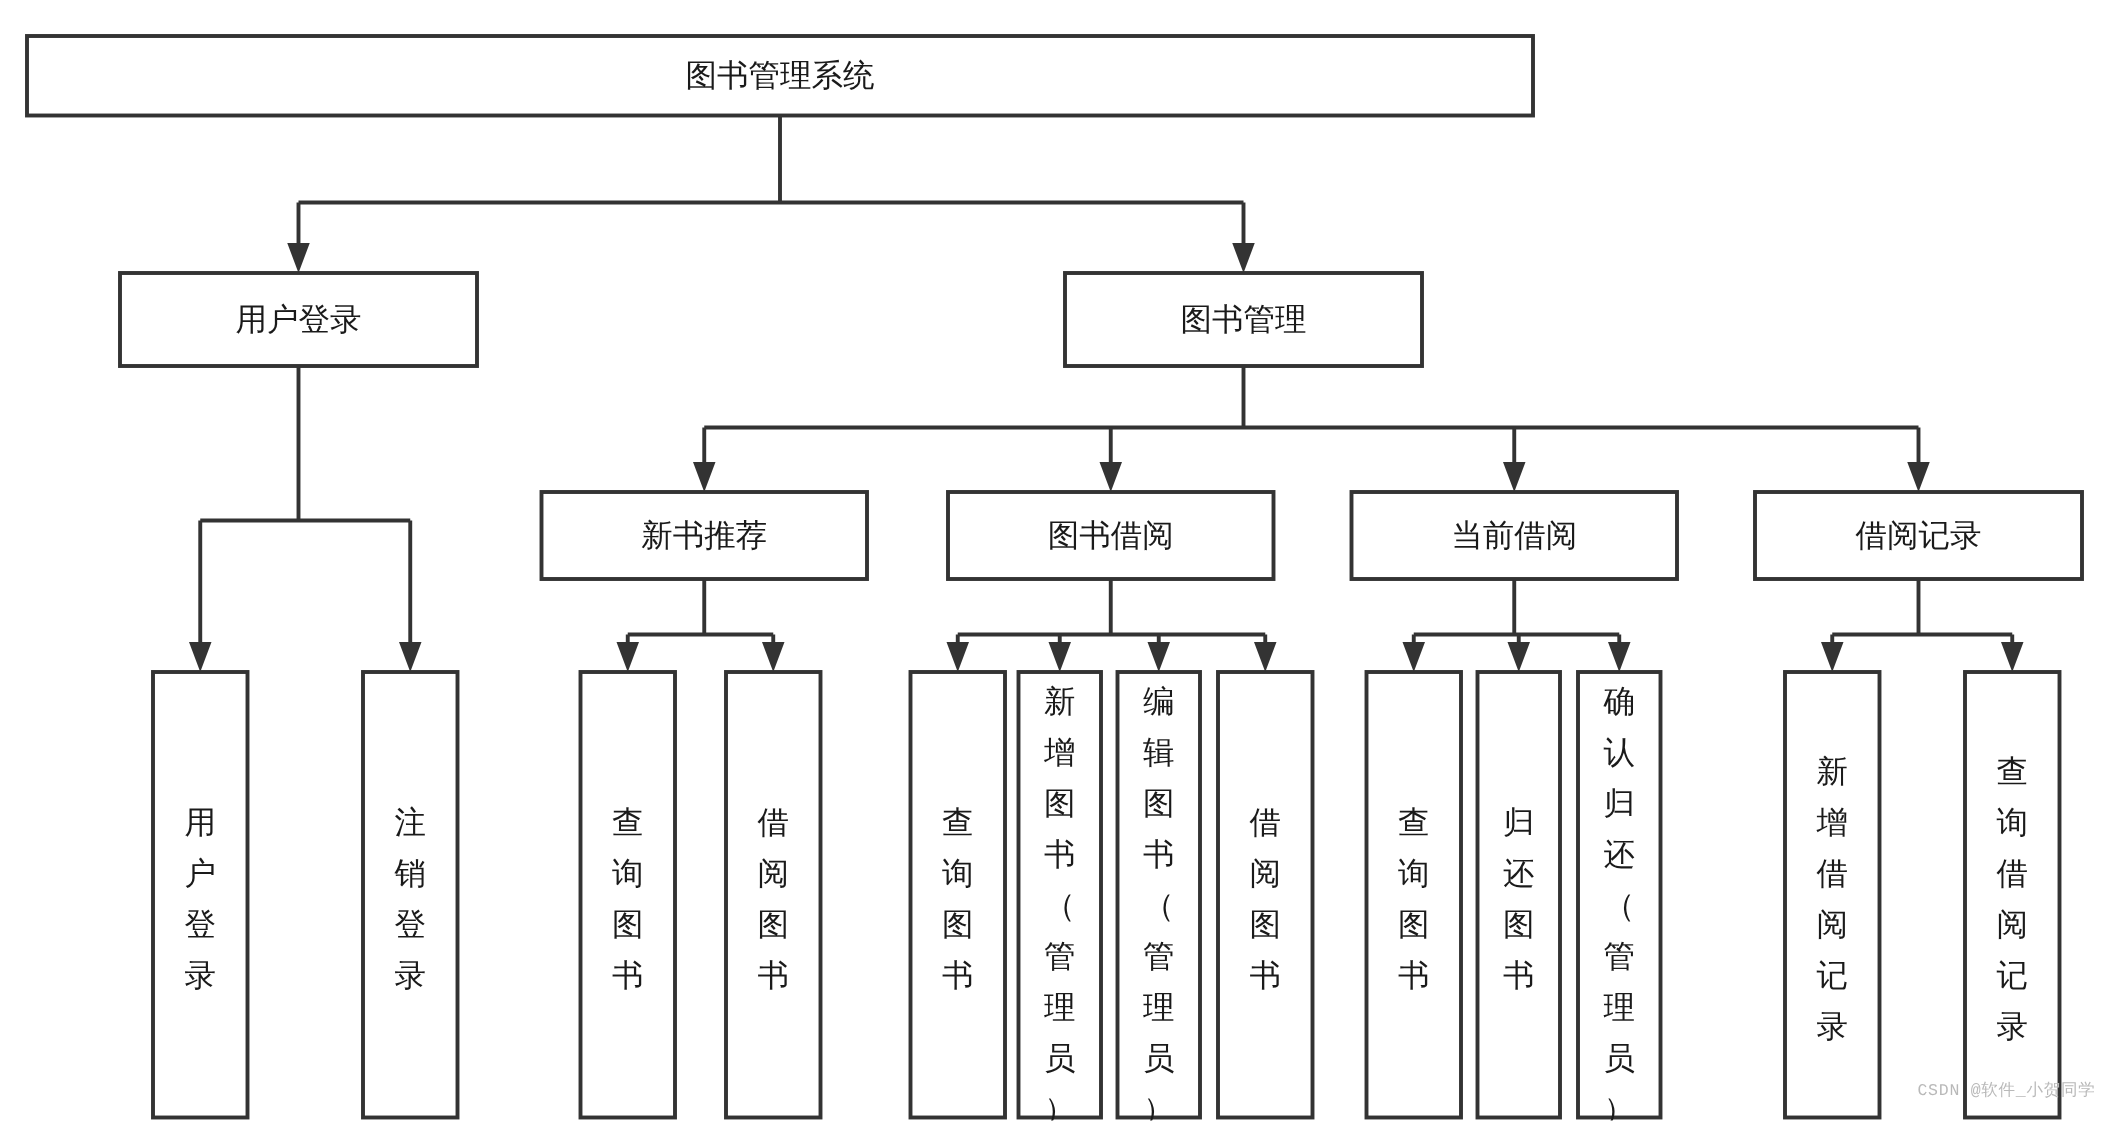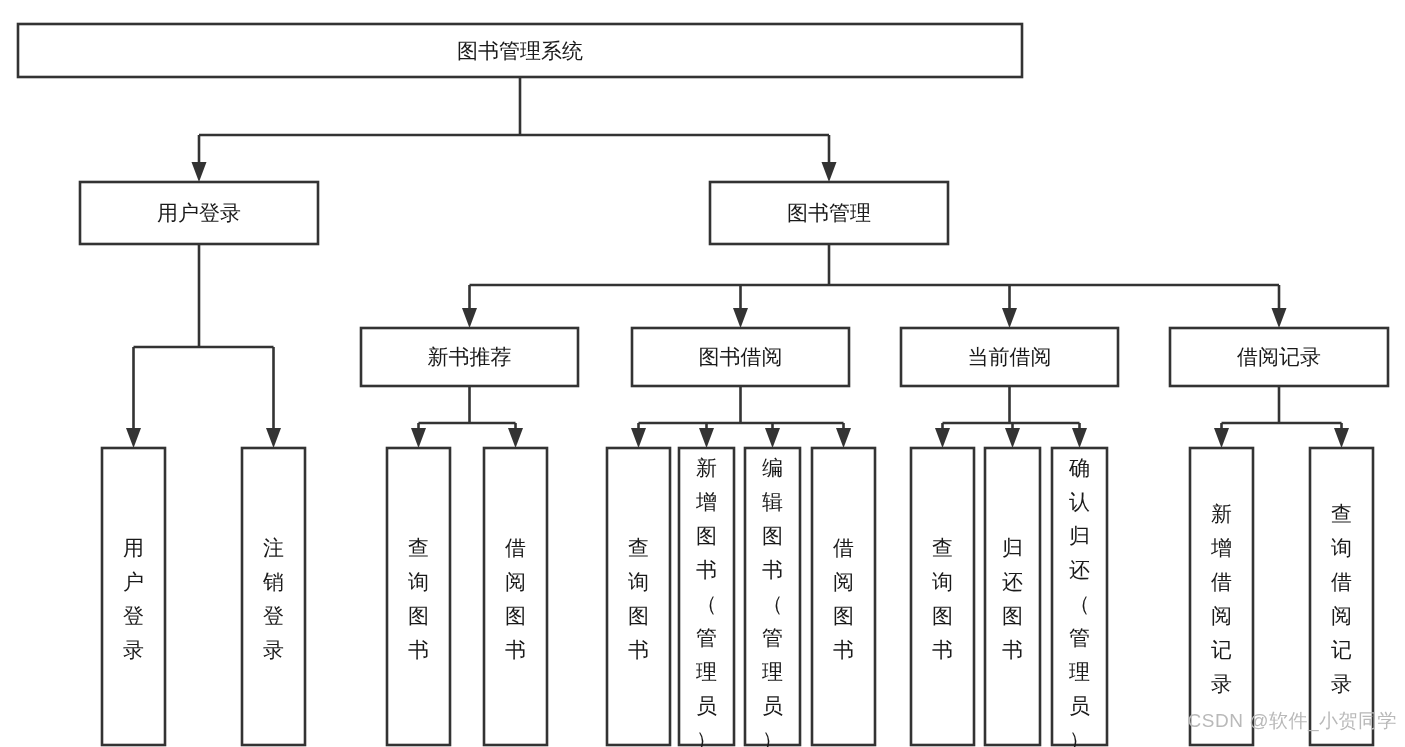--- a/index.html
+++ b/index.html
@@ -52,22 +52,22 @@
   .node-label-v {
     fill: #1a1a1a;
     font-family: "DejaVu Sans", "Liberation Sans", sans-serif;
     font-size: 21px;
     text-anchor: middle;
   }
   .watermark {
     position: absolute;
     right: 8px;
     bottom: 4px;
-    font-family: Liberation Sans, sans-serif;
-    font-size: 19px;
+    font-family: Liberation Mono, monospace;
+    font-size: 11px;
     color: #b9b9b9;
     letter-spacing: 0.5px;
     white-space: nowrap;
     pointer-events: none;
   }
 </style>
 </head>
 <body>
 
 <div id="diagram-root">

